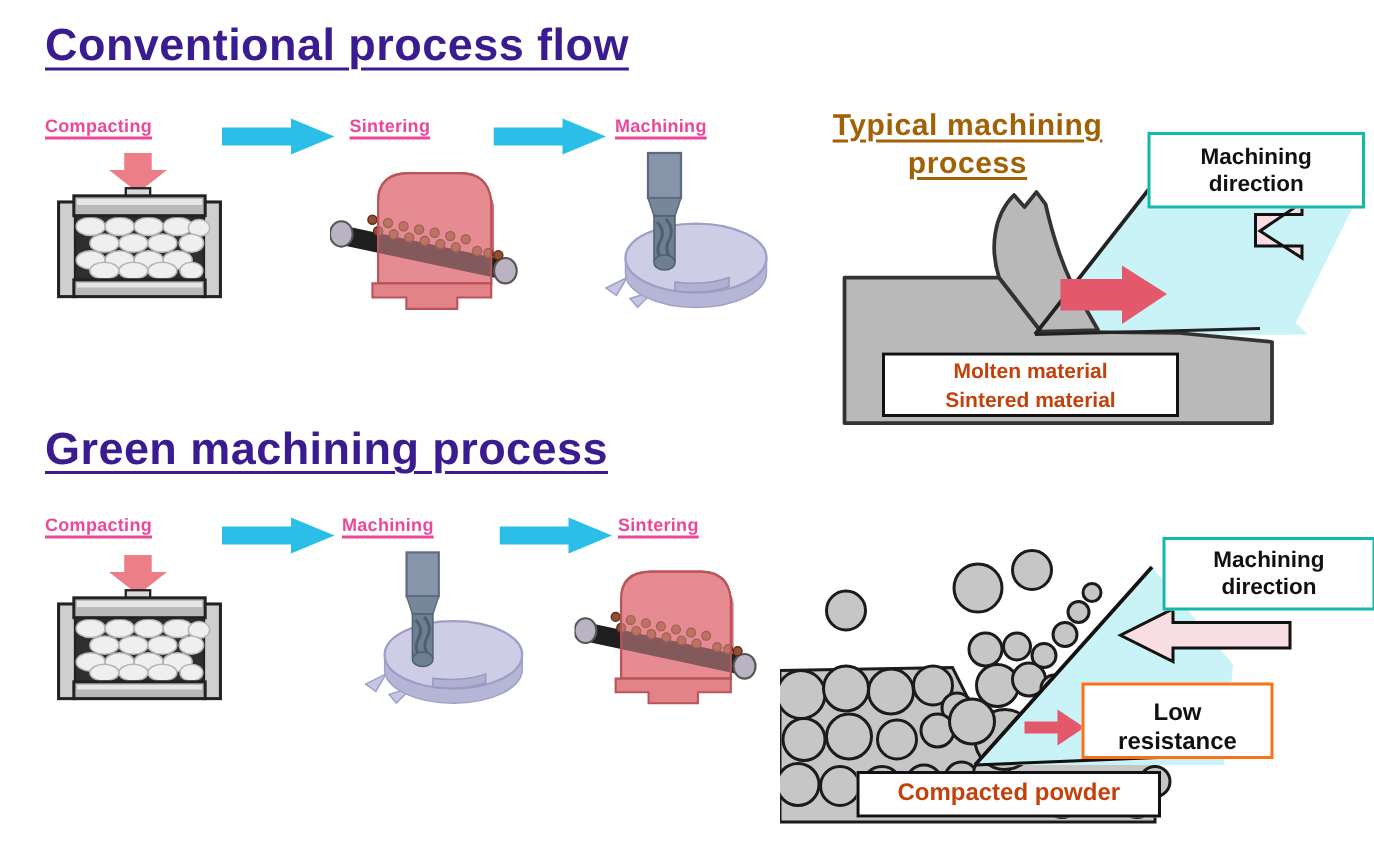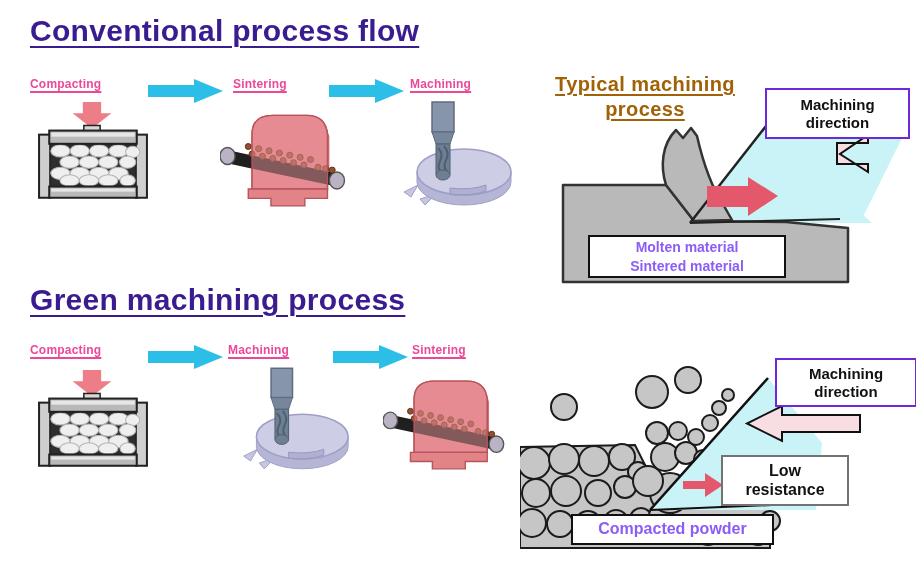--- a/index.html
+++ b/index.html
@@ -23,28 +23,28 @@
   .diag-title{
     position:absolute; font-weight:bold; color:#a16207; text-align:center; line-height:1.25;
   }
   .diag-title span{ text-decoration:underline; text-decoration-thickness:2px; text-underline-offset:3px; }
   .t-typical{ left:528px; top:72px; width:234px; font-size:20px; letter-spacing:.4px;}
   .t-green{ left:528px; top:337px; width:230px; font-size:22px; text-align:left;}
   .callout{
     position:absolute; background:#fff; display:flex; align-items:center; justify-content:center;
     text-align:center; font-weight:bold; color:#111; line-height:1.15;
   }
-  .machdir{ border:2px solid #6d28d9; font-size:15px; }
+  .machdir{ border:2px solid #14b8a6; font-size:15px; }
   .machdir .inner{ max-width:105px; }
   .hires{ left:772px; top:180px; width:104px; height:46px; border:3px solid #dd5f6a; font-size:15px; }
   .hires .inner{ max-width:86px; }
-  .lowres{ left:721px; top:455px; width:124px; height:47px; border:2px solid #737373; font-size:16px; }
+  .lowres{ left:721px; top:455px; width:124px; height:47px; border:2px solid #f97316; font-size:16px;align-items:flex-end; }
   .lowres .inner{ max-width:92px; }
   .matbox{
-    position:absolute; background:#fff; border:2px solid #111; font-weight:bold; color:#8b5cf6;
+    position:absolute; background:#fff; border:2px solid #111; font-weight:bold; color:#c2410c;
     display:flex; flex-direction:column; align-items:center; justify-content:center;
     text-align:center; line-height:1.3;
   }
   .molten{ left:588px; top:235px; width:194px; height:39px; font-size:14px; }
   .compacted{ left:571px; top:514px; width:199px; height:27px; font-size:16px; }
 </style>
 </head>
 <body>
 
 <div class="stage">

